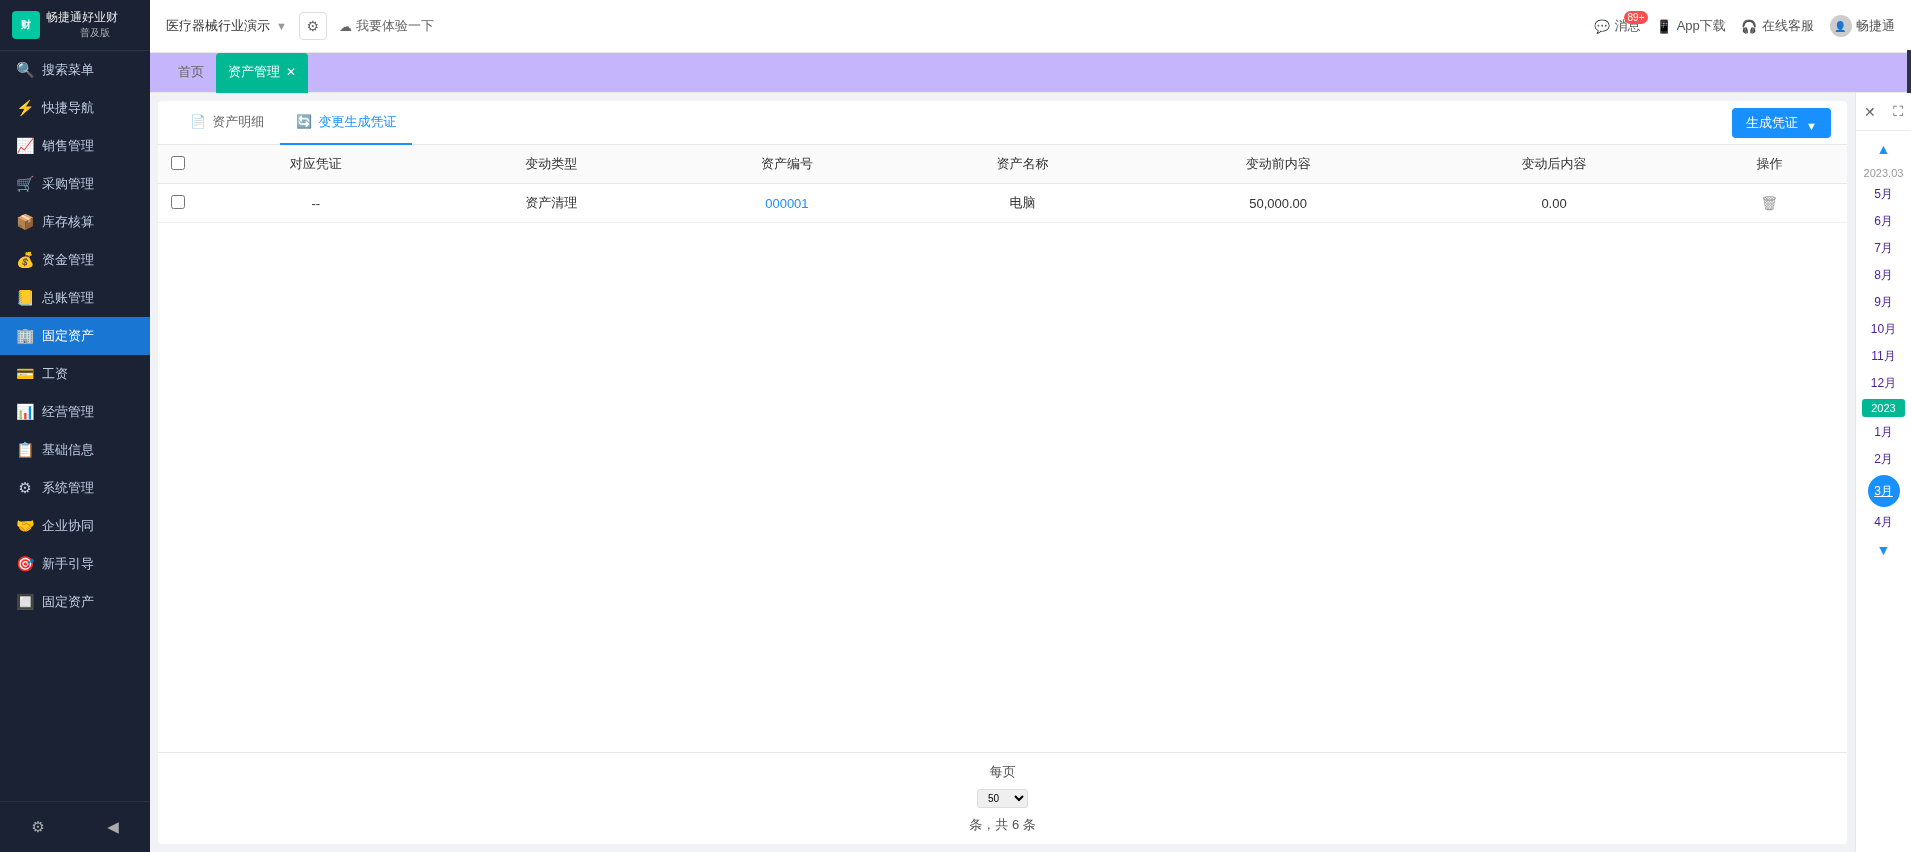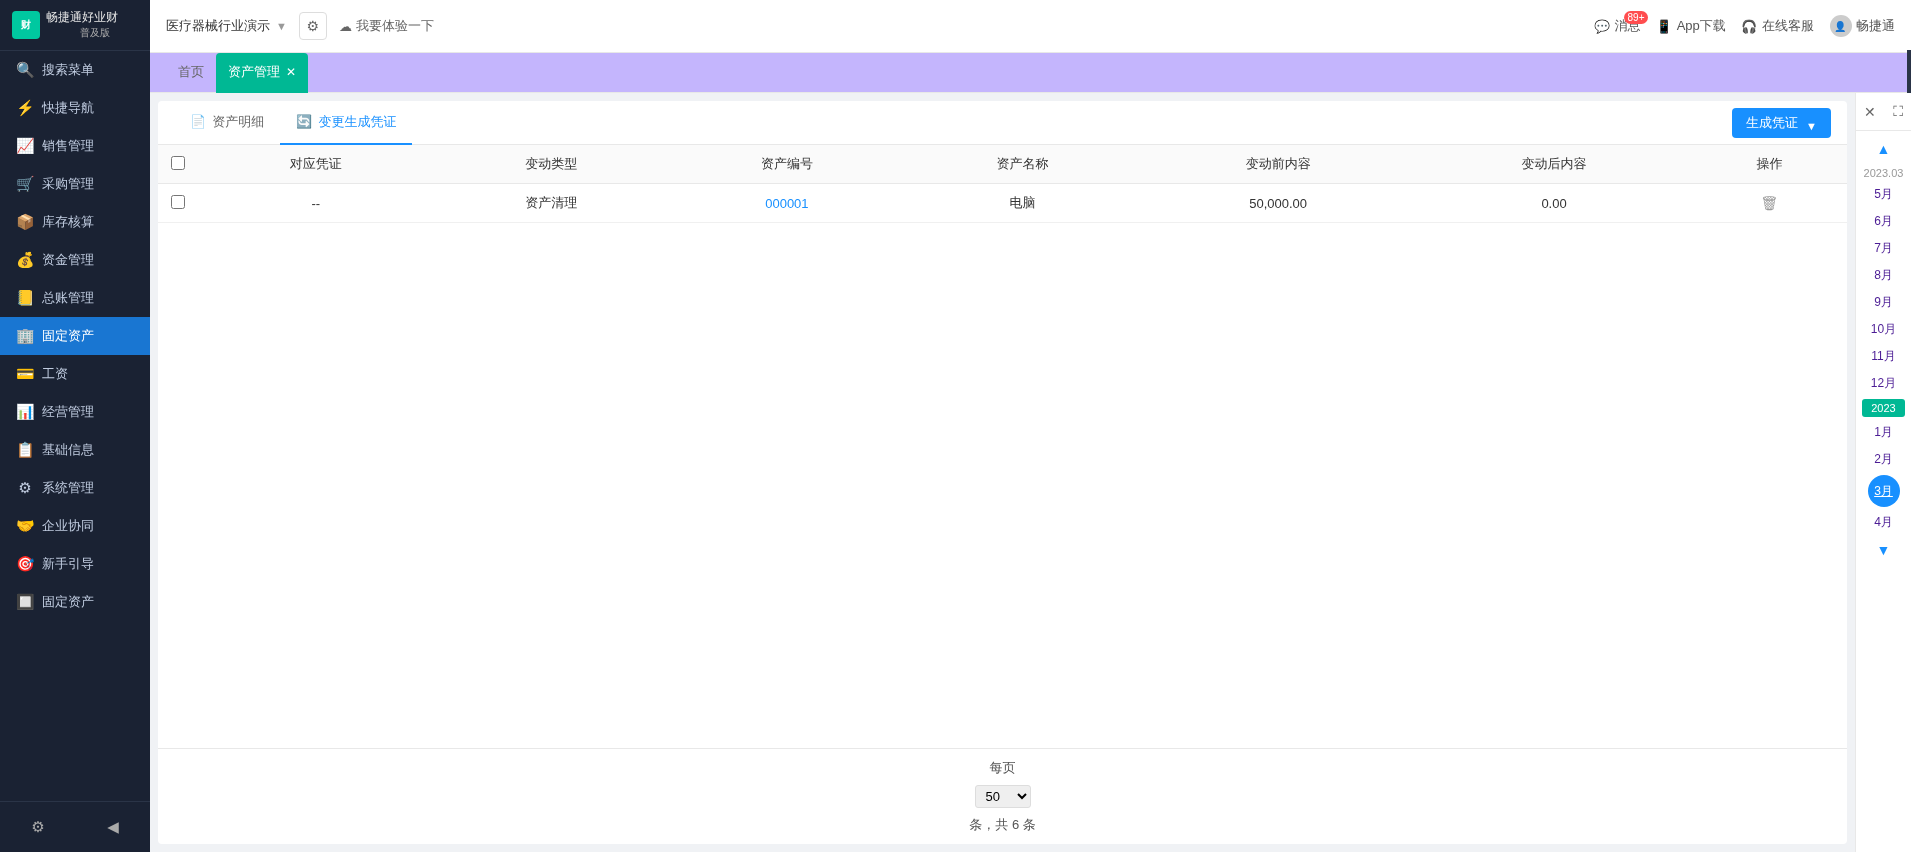--- a/index.html
+++ b/index.html
@@ -241,21 +241,21 @@
       gap: 8px;
       border-top: 1px solid #e8e8e8;
       font-size: 13px;
       color: #555;
       flex-direction: column;
     }
     .page-size-select {
       border: 1px solid #ddd;
       border-radius: 3px;
       padding: 2px 6px;
-      font-size: 13px;
+      font-size: 10px;
       cursor: pointer;
     }
 
     
     .right-sidebar {
       width: 56px;
       background: #fff;
       border-left: 1px solid #e8e8e8;
       display: flex;
       flex-direction: column;

